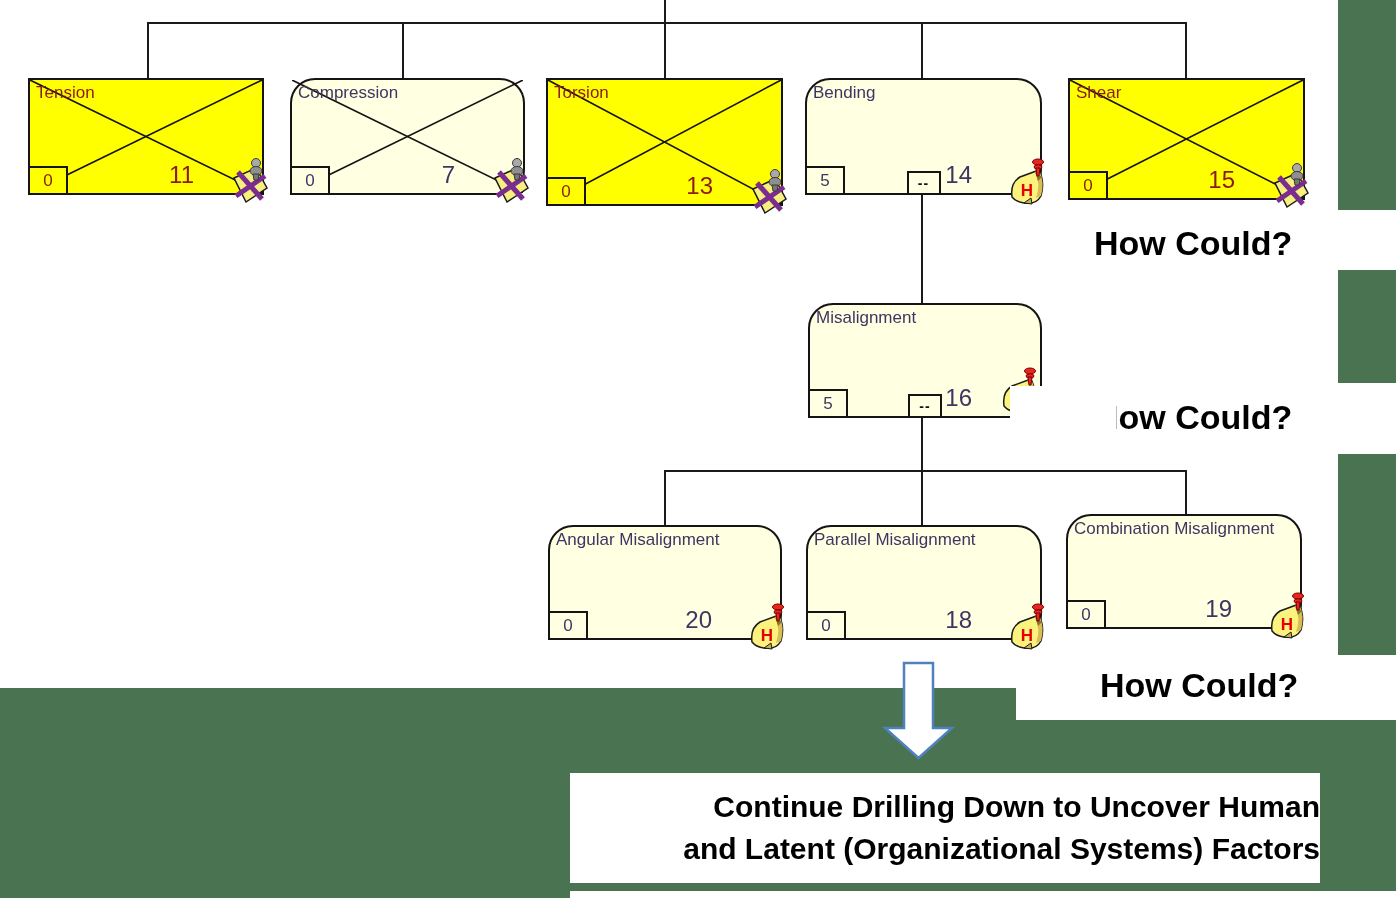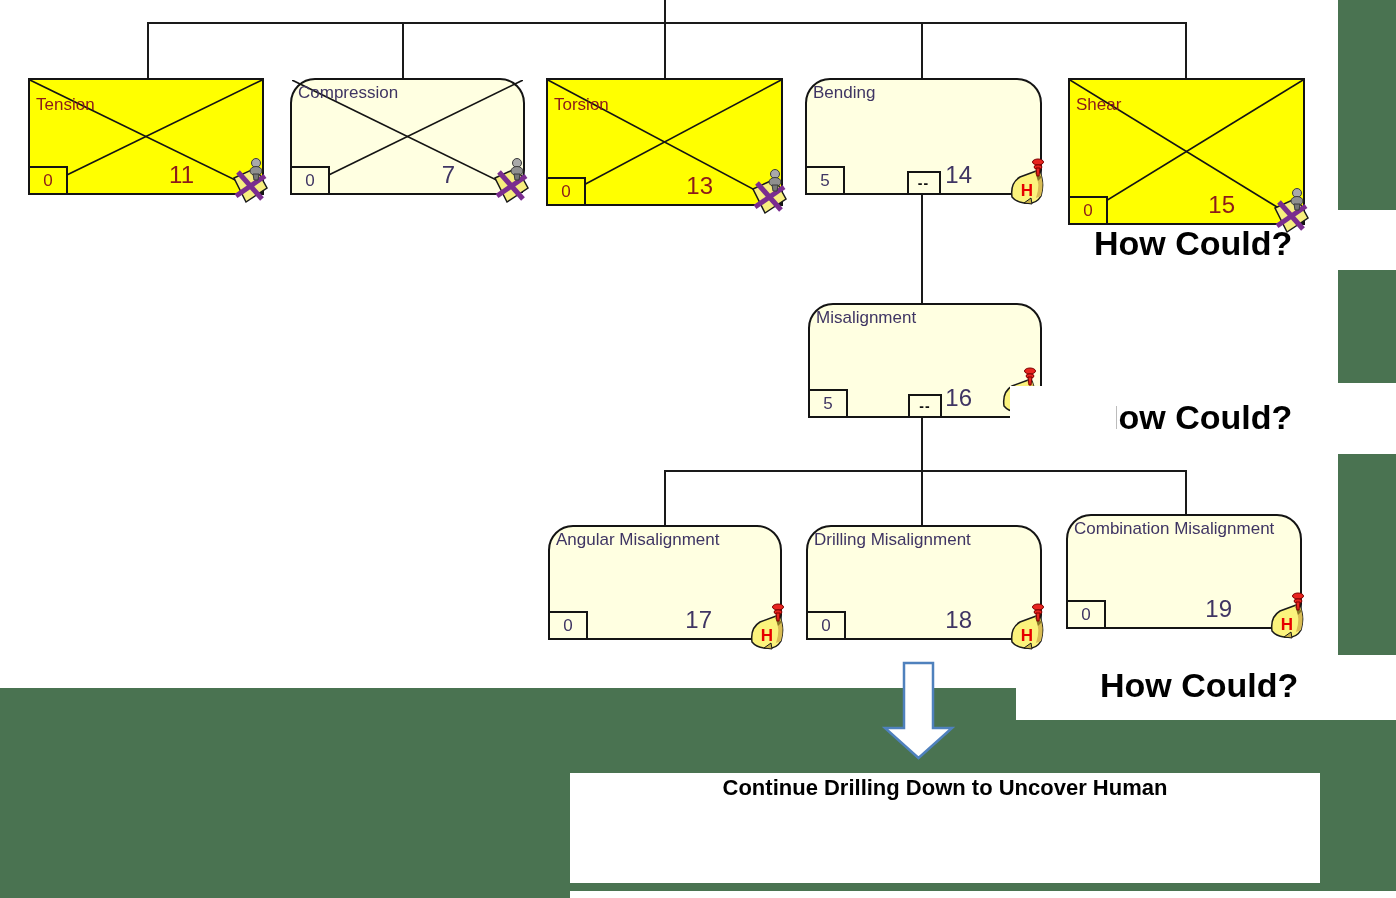--- a/index.html
+++ b/index.html
@@ -10,38 +10,38 @@
   
   .gr{position:absolute;background:var(--green,#4A7351);}
   .white-strip{position:absolute;background:#ffffff;}
   
   .line{position:absolute;background:var(--line_black,#1a1a1a);}
   
   .node{position:absolute;border:2px solid #141414;box-sizing:border-box;}
   .node.yellow{background:var(--yellow,#FFFF00);}
   .node.cream{background:var(--cream,#FFFFE1);border-radius:25px;}
   .label{position:absolute;top:3px;left:6px;font-size:17px;white-space:nowrap;}
-  .yellow .label,.yellow .count,.yellow .nid{color:var(--label_red,#8B1A1A);margin-top:12px;}
+  .yellow .label,.yellow .count,.yellow .nid{color:var(--label_red,#8B1A1A);}
   .cream  .label,.cream  .count,.cream  .nid{color:var(--label_purple,#3F3563);}
   .count{position:absolute;left:-2px;bottom:-2px;width:40px;height:29px;border:2px solid #141414;
          background:inherit;font-size:17px;display:flex;align-items:center;justify-content:center;box-sizing:border-box;}
   .dashbox{position:absolute;left:50%;transform:translateX(-50%);bottom:-2px;width:34px;height:24px;
          border:2px solid #141414;background:inherit;color:#111;font-size:14px;font-weight:bold;
          display:flex;align-items:center;justify-content:center;letter-spacing:1px;box-sizing:border-box;}
   .nid{position:absolute;right:68px;bottom:4px;font-size:24px;}
   .cross{position:absolute;left:0;top:0;width:100%;height:100%;pointer-events:none;}
   .cross line{stroke:#141414;stroke-width:1.6;vector-effect:non-scaling-stroke;}
   .icon{position:absolute;right:-8px;bottom:-12px;width:40px;height:48px;}
   .icon16{position:absolute;left:1000px;top:366px;width:40px;height:48px;z-index:4;}
   .white-patch{position:absolute;left:1010px;top:386px;width:106px;height:48px;background:#fff;z-index:5;}
   
   .how{position:absolute;font-weight:bold;font-size:34px;color:#000;white-space:nowrap;}
   .callout{position:absolute;left:570px;top:773px;width:750px;height:110px;background:#ffffff;
-           display:flex;flex-direction:row;align-items:flex-start;justify-content:center;
-           font-size:22px;font-weight:bold;color:#000;text-align:center;line-height:1.4;z-index:3;}
+           display:flex;flex-direction:column;align-items:flex-end;justify-content:center;
+           font-size:30px;font-weight:bold;color:#000;text-align:center;line-height:1.4;z-index:3;}
   .arrow{position:absolute;left:880px;top:660px;width:76px;height:102px;z-index:2;}
 </style>
 </head>
 <body>
 
 <div class="canvas">
 
   <div class="gr" style="left:1338px;top:0;width:58px;height:210px"></div>
   <div class="gr" style="left:1338px;top:270px;width:58px;height:113px"></div>
   <div class="gr" style="left:1338px;top:454px;width:58px;height:201px"></div>
@@ -129,21 +129,21 @@
       <path d="M31 13 Q37 25 33 39 L28 41 Q33 27 27 15 Z" fill="#D9BD55"></path>
       <path d="M16 46 L23 41 L24 47 Z" fill="#C9B24A" stroke="#1a1a1a" stroke-width="1"></path>
       <path d="M27 15 L34 20 L30 24 Z" fill="#857725"></path>
       <text x="19" y="39" font-size="17" font-weight="bold" fill="#E60000" text-anchor="middle">H</text>
       <ellipse cx="30" cy="5" rx="5.5" ry="3" fill="#E8251F" stroke="#7E0000"></ellipse>
       <ellipse cx="30" cy="10" rx="4" ry="2.2" fill="#E8251F" stroke="#7E0000"></ellipse>
       <path d="M28 11 L32 11 L31 19 L29 19 Z" fill="#E8251F" stroke="#7E0000"></path>
     </svg>
   </div>
 
-  <div class="node yellow" style="left:1068px;top:78px;width:237px;height:147px">
+  <div class="node yellow" style="left:1068px;top:78px;width:237px;height:122px">
     <svg class="cross" viewBox="0 0 100 100" preserveAspectRatio="none">
         <line x1="0" y1="0" x2="100" y2="100"></line>
         <line x1="0" y1="100" x2="100" y2="0"></line>
       </svg>
     <div class="label">Shear</div>
     <div class="count">0</div>
     <div class="nid">15</div>
     <svg class="icon" viewBox="0 0 40 48">
       <path d="M4 21 L26 11 L37 31 L16 45 Z" fill="#F7EF7E" stroke="#1a1a1a" stroke-width="1.5"></path>
       <path d="M8 15 L32 42" stroke="#7A2D8F" stroke-width="5" fill="none"></path>
@@ -166,35 +166,35 @@
     <text x="19" y="39" font-size="17" font-weight="bold" fill="#E60000" text-anchor="middle">H</text>
     <ellipse cx="30" cy="5" rx="5.5" ry="3" fill="#E8251F" stroke="#7E0000"></ellipse>
     <ellipse cx="30" cy="10" rx="4" ry="2.2" fill="#E8251F" stroke="#7E0000"></ellipse>
     <path d="M28 11 L32 11 L31 19 L29 19 Z" fill="#E8251F" stroke="#7E0000"></path>
   </svg>
   <div class="white-patch"></div>
 
   <div class="node cream" style="left:548px;top:525px;width:234px;height:115px">
     <div class="label">Angular Misalignment</div>
     <div class="count">0</div>
-    <div class="nid">17</div>
+    <div class="nid">20</div>
     <svg class="icon" viewBox="0 0 40 48">
       <path d="M4 40 Q2 26 12 20 L31 13 Q37 25 33 39 Q28 48 16 46 Q8 45 4 40 Z" fill="#FBF37D" stroke="#1a1a1a" stroke-width="1.5"></path>
       <path d="M31 13 Q37 25 33 39 L28 41 Q33 27 27 15 Z" fill="#D9BD55"></path>
       <path d="M16 46 L23 41 L24 47 Z" fill="#C9B24A" stroke="#1a1a1a" stroke-width="1"></path>
       <path d="M27 15 L34 20 L30 24 Z" fill="#857725"></path>
       <text x="19" y="39" font-size="17" font-weight="bold" fill="#E60000" text-anchor="middle">H</text>
       <ellipse cx="30" cy="5" rx="5.5" ry="3" fill="#E8251F" stroke="#7E0000"></ellipse>
       <ellipse cx="30" cy="10" rx="4" ry="2.2" fill="#E8251F" stroke="#7E0000"></ellipse>
       <path d="M28 11 L32 11 L31 19 L29 19 Z" fill="#E8251F" stroke="#7E0000"></path>
     </svg>
   </div>
 
   <div class="node cream" style="left:806px;top:525px;width:236px;height:115px">
-    <div class="label">Drilling Misalignment</div>
+    <div class="label">Parallel Misalignment</div>
     <div class="count">0</div>
     <div class="nid">18</div>
     <svg class="icon" viewBox="0 0 40 48">
       <path d="M4 40 Q2 26 12 20 L31 13 Q37 25 33 39 Q28 48 16 46 Q8 45 4 40 Z" fill="#FBF37D" stroke="#1a1a1a" stroke-width="1.5"></path>
       <path d="M31 13 Q37 25 33 39 L28 41 Q33 27 27 15 Z" fill="#D9BD55"></path>
       <path d="M16 46 L23 41 L24 47 Z" fill="#C9B24A" stroke="#1a1a1a" stroke-width="1"></path>
       <path d="M27 15 L34 20 L30 24 Z" fill="#857725"></path>
       <text x="19" y="39" font-size="17" font-weight="bold" fill="#E60000" text-anchor="middle">H</text>
       <ellipse cx="30" cy="5" rx="5.5" ry="3" fill="#E8251F" stroke="#7E0000"></ellipse>
       <ellipse cx="30" cy="10" rx="4" ry="2.2" fill="#E8251F" stroke="#7E0000"></ellipse>
@@ -221,15 +221,16 @@
   <div class="how" style="left:1094px;top:224px">How Could?</div>
   <div class="how" style="left:1094px;top:398px">How Could?</div>
   <div class="how" style="left:1100px;top:666px">How Could?</div>
 
   <svg class="arrow" viewBox="0 0 76 102">
     <polygon points="24,3 53,3 53,68 72,68 38.5,98 5,68 24,68" fill="#ffffff" stroke="#4F81BD" stroke-width="2.5" stroke-linejoin="miter"></polygon>
   </svg>
 
   <div class="callout">
     <div>Continue Drilling Down to Uncover Human</div>
+    <div>and Latent (Organizational Systems) Factors</div>
   </div>
 
 </div>
 
 </body></html>

